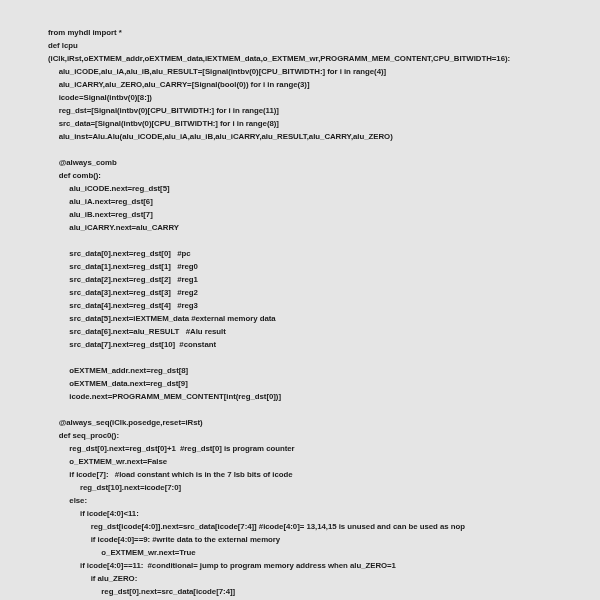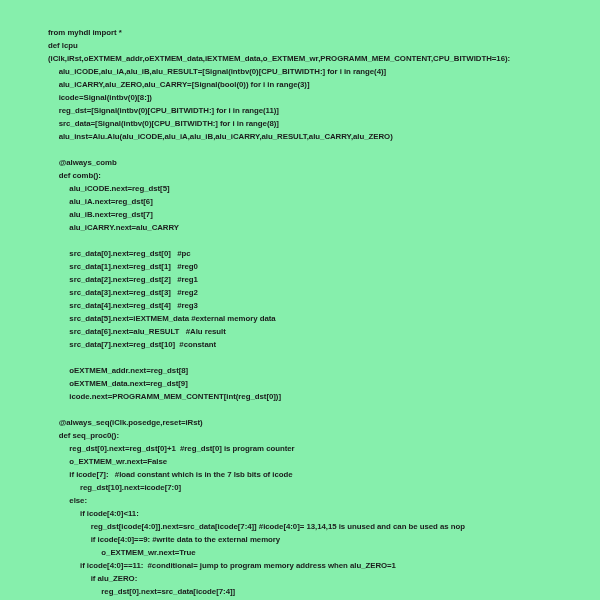--- a/index.html
+++ b/index.html
@@ -10,21 +10,21 @@
   body {
     width: 600px;
     height: 600px;
     overflow: hidden;
     font-family: "Liberation Sans", "DejaVu Sans", sans-serif;
   }
   #page {
     position: relative;
     width: 600px;
     height: 600px;
-    background: #86efac;
+    background: #e5e5e5;
   }
   #code-listing {
     position: absolute;
     left: 48px;
     top: 26px;
     right: 8px;
   }
   .code-line {
     font-family: "Liberation Sans", "DejaVu Sans", sans-serif;
     font-size: 8.1px;

